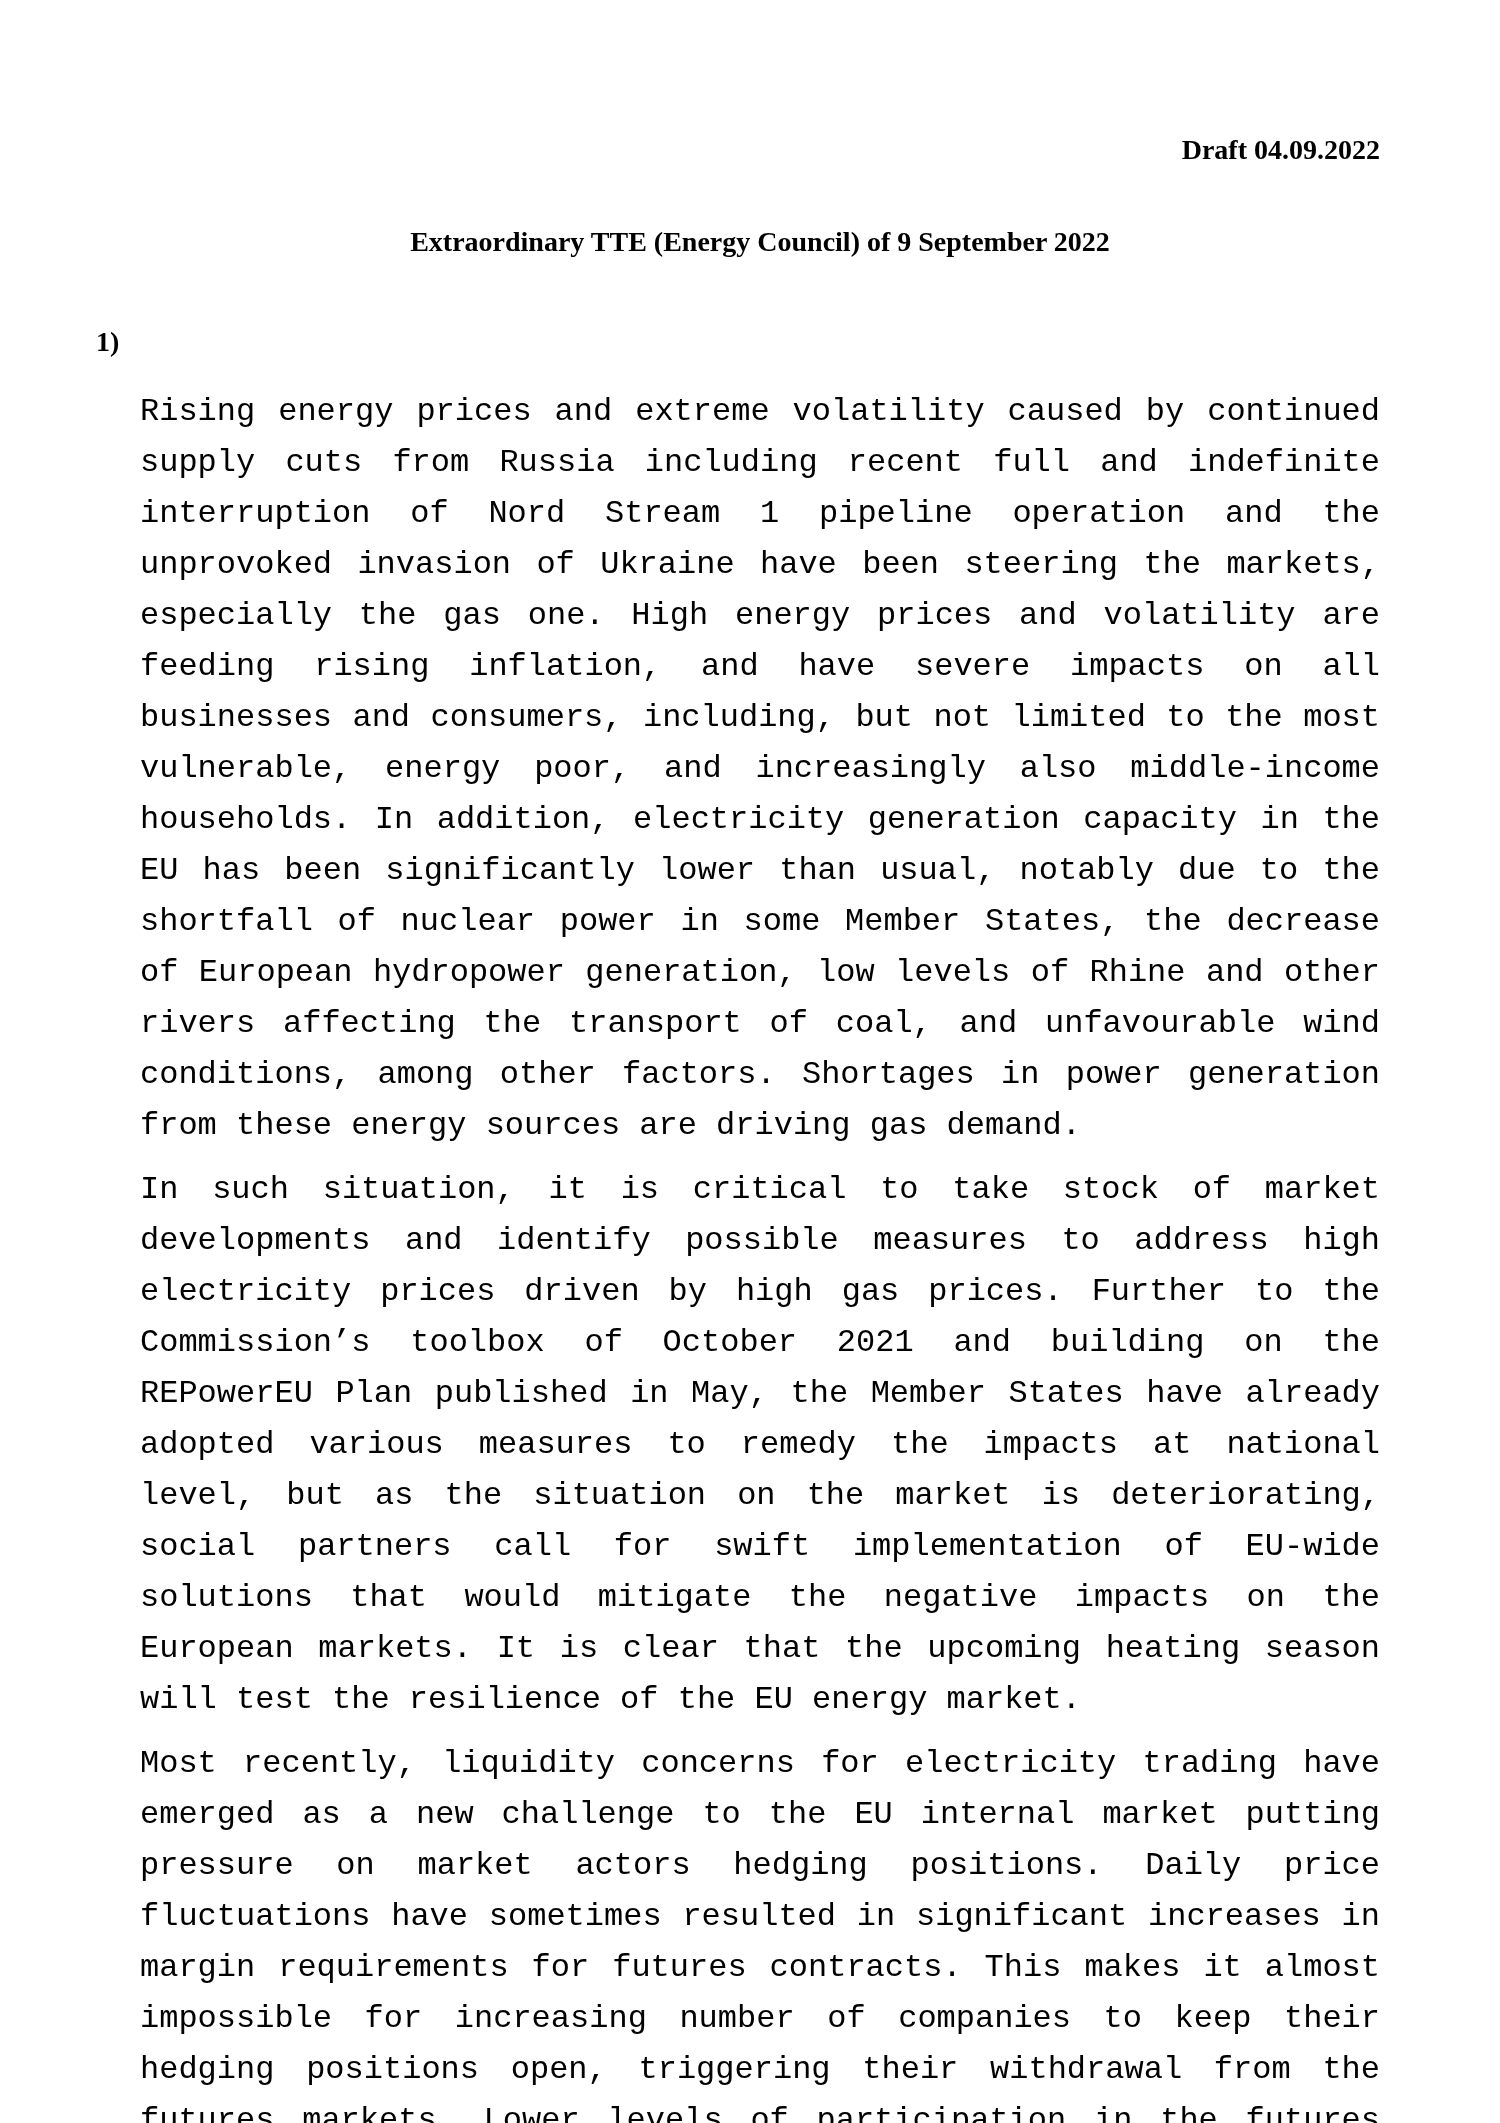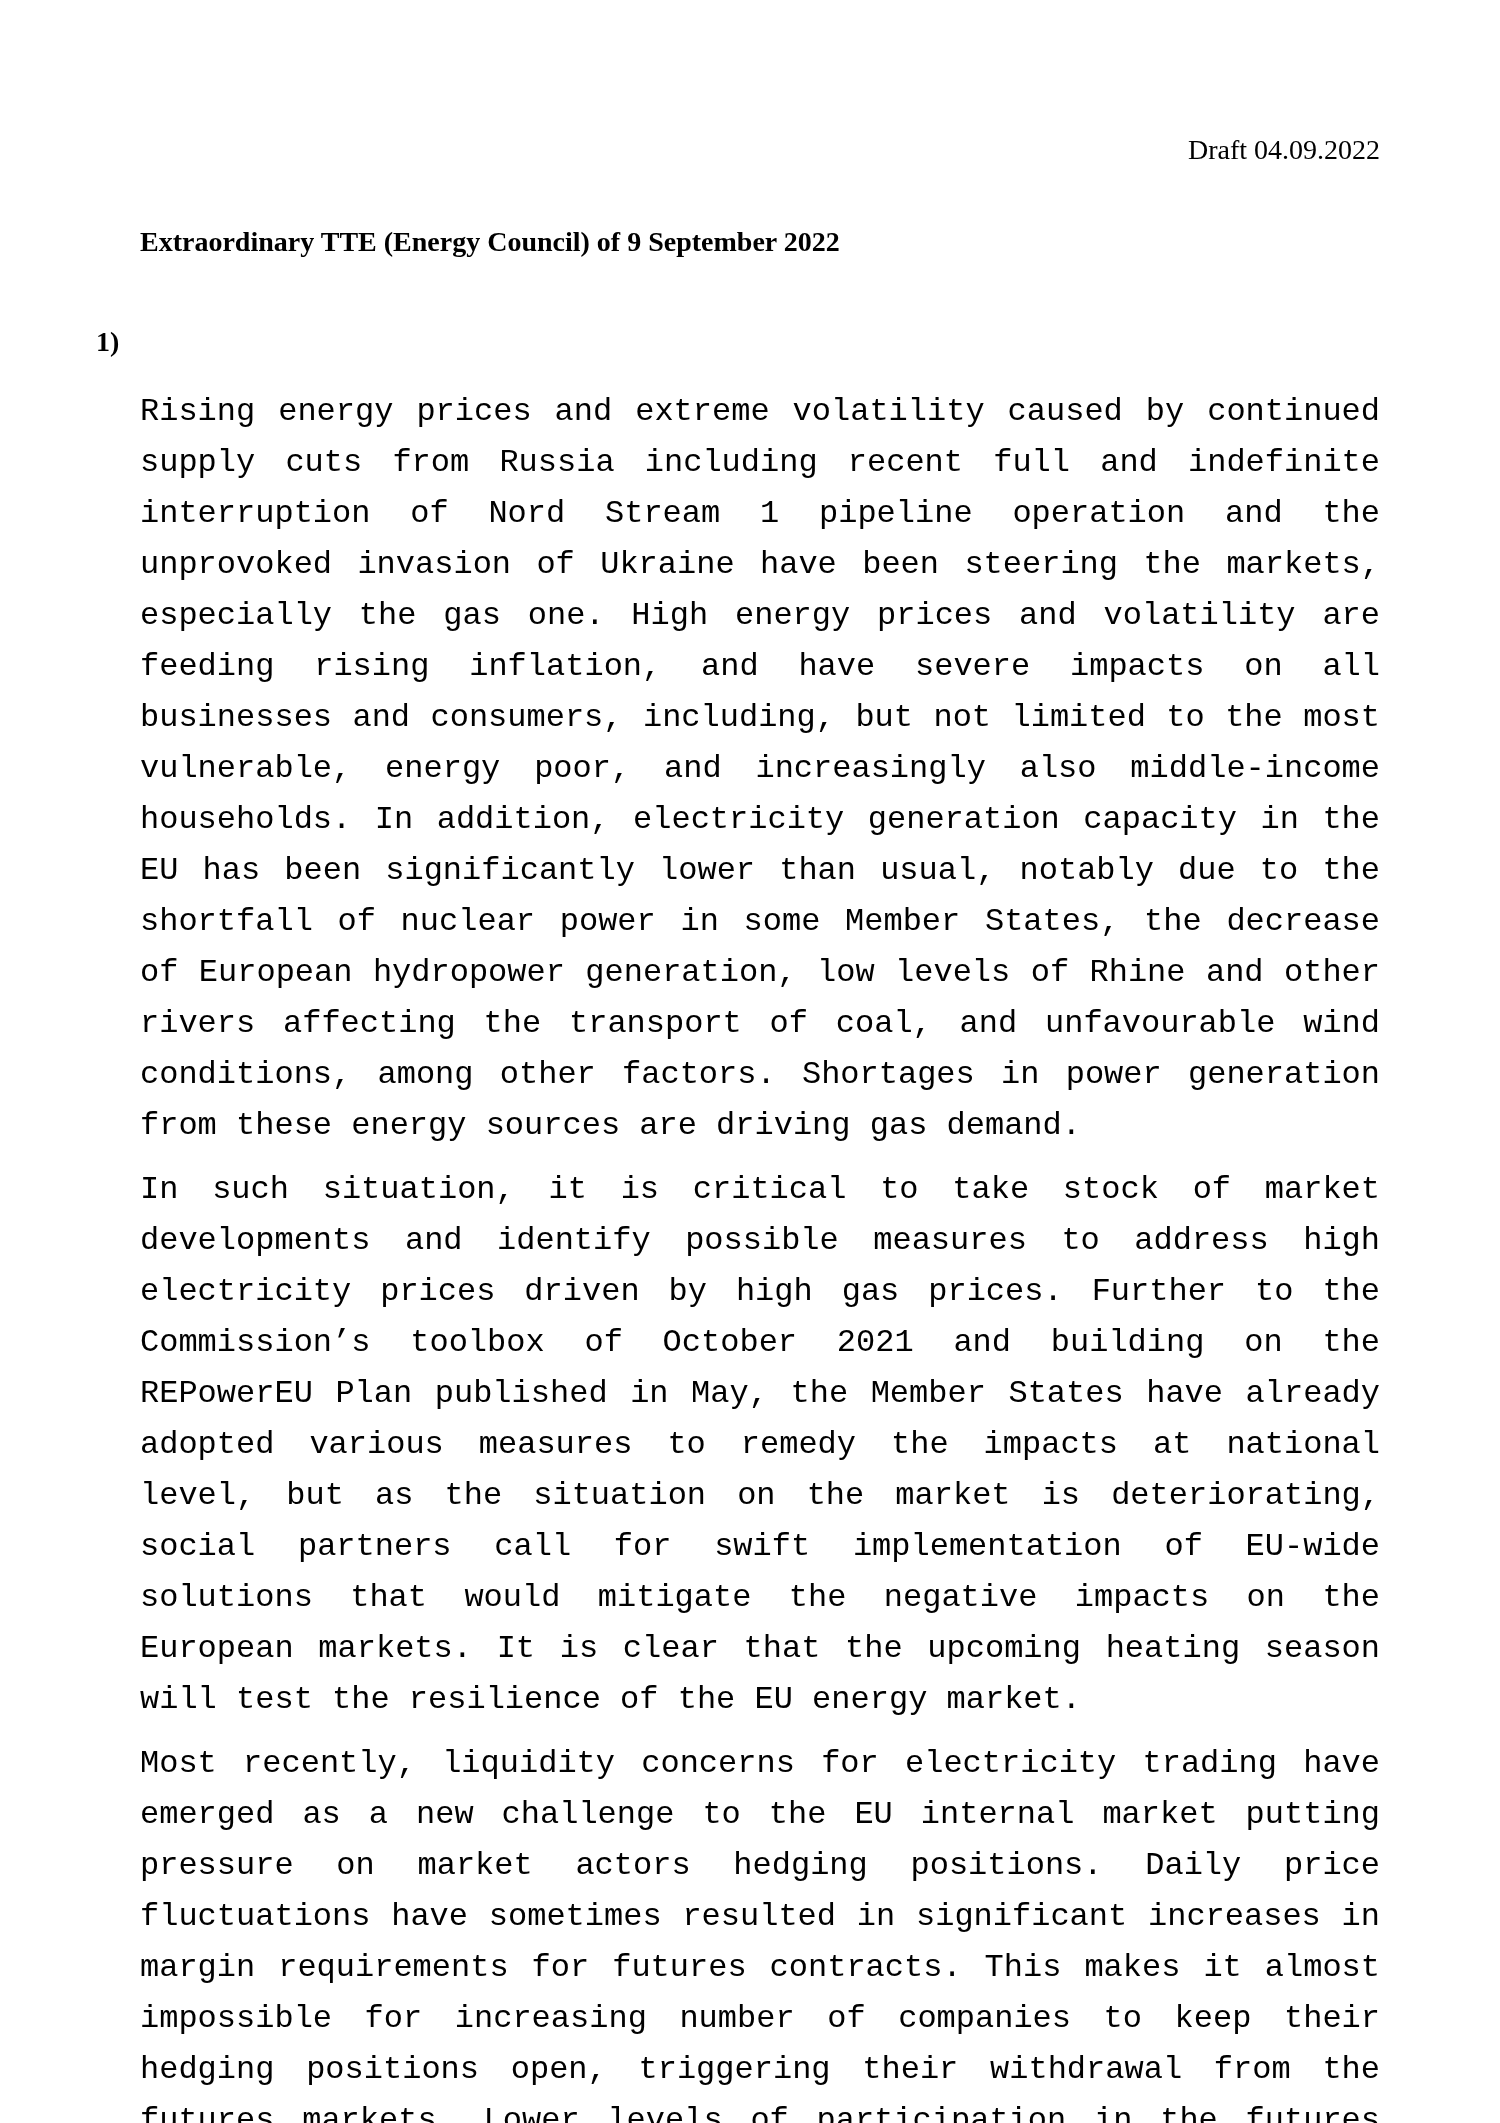--- a/index.html
+++ b/index.html
@@ -16,27 +16,27 @@
     color: #000000;
     font-family: "Liberation Serif", "DejaVu Serif", serif;
     padding: 132px 120px 55px 96px;
     display: flex;
     flex-direction: column;
     overflow: hidden;
     position: relative;
   }
   .draft-line {
     text-align: right;
-    font-weight: normal;
+    font-weight: bold;
     font-size: 28px;
     line-height: 36px;
     margin: 0 0 56px 0;
   }
   .title-block {
-    text-align: left;
+    text-align: center;
     margin: 0 0 33px 44px;
   }
   .title-line {
     font-weight: bold;
     font-size: 28px;
     line-height: 36px;
     margin: 0 0 31px 0;
   }
   .section-heading {
     display: flex;

